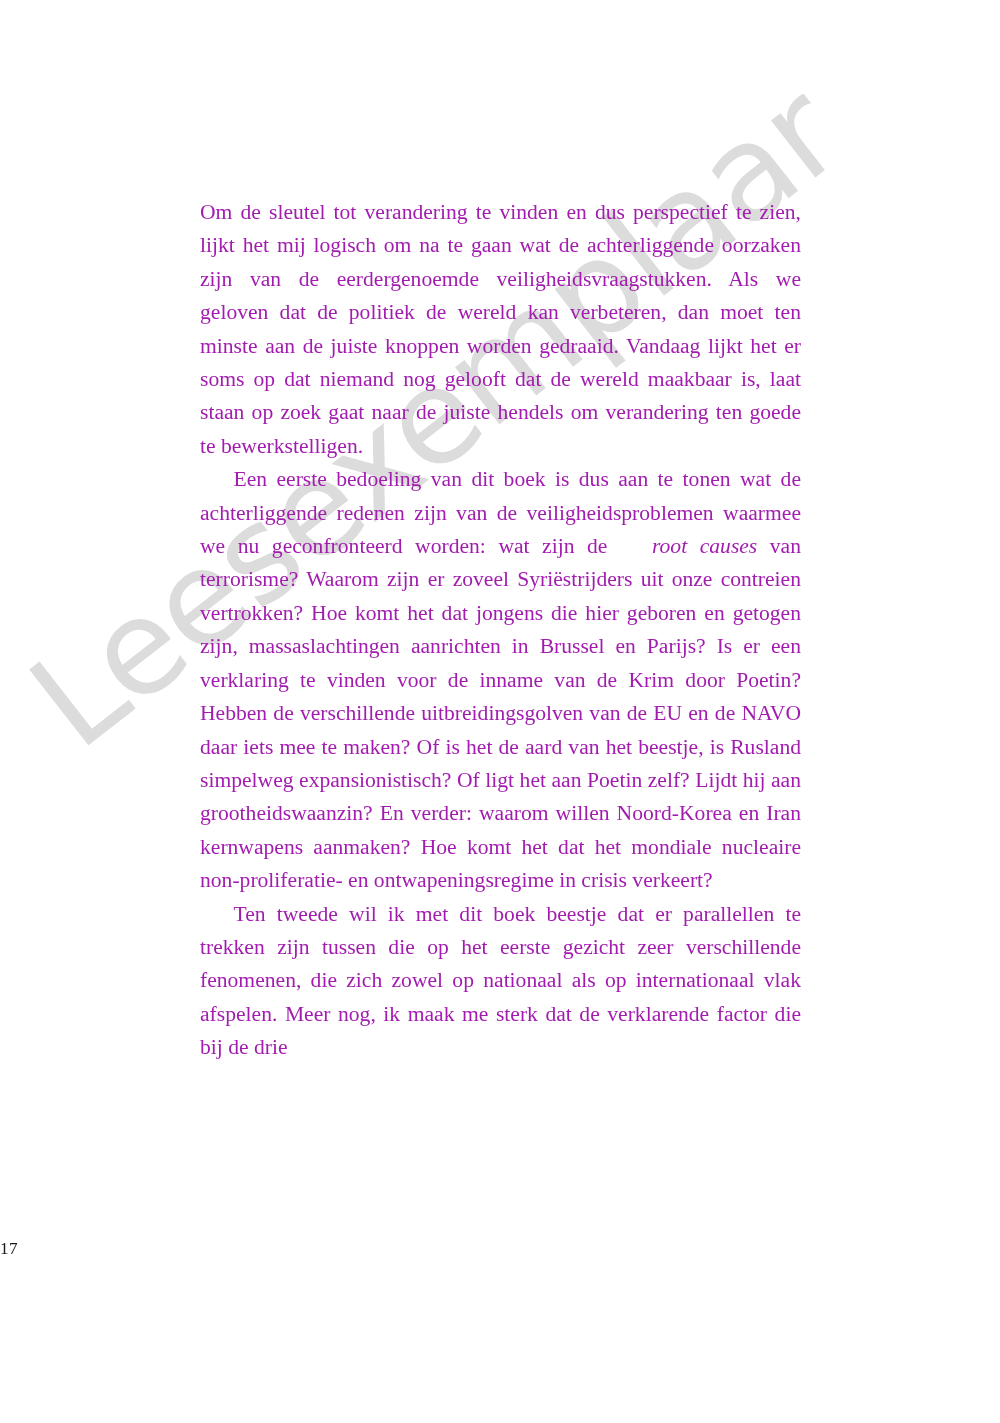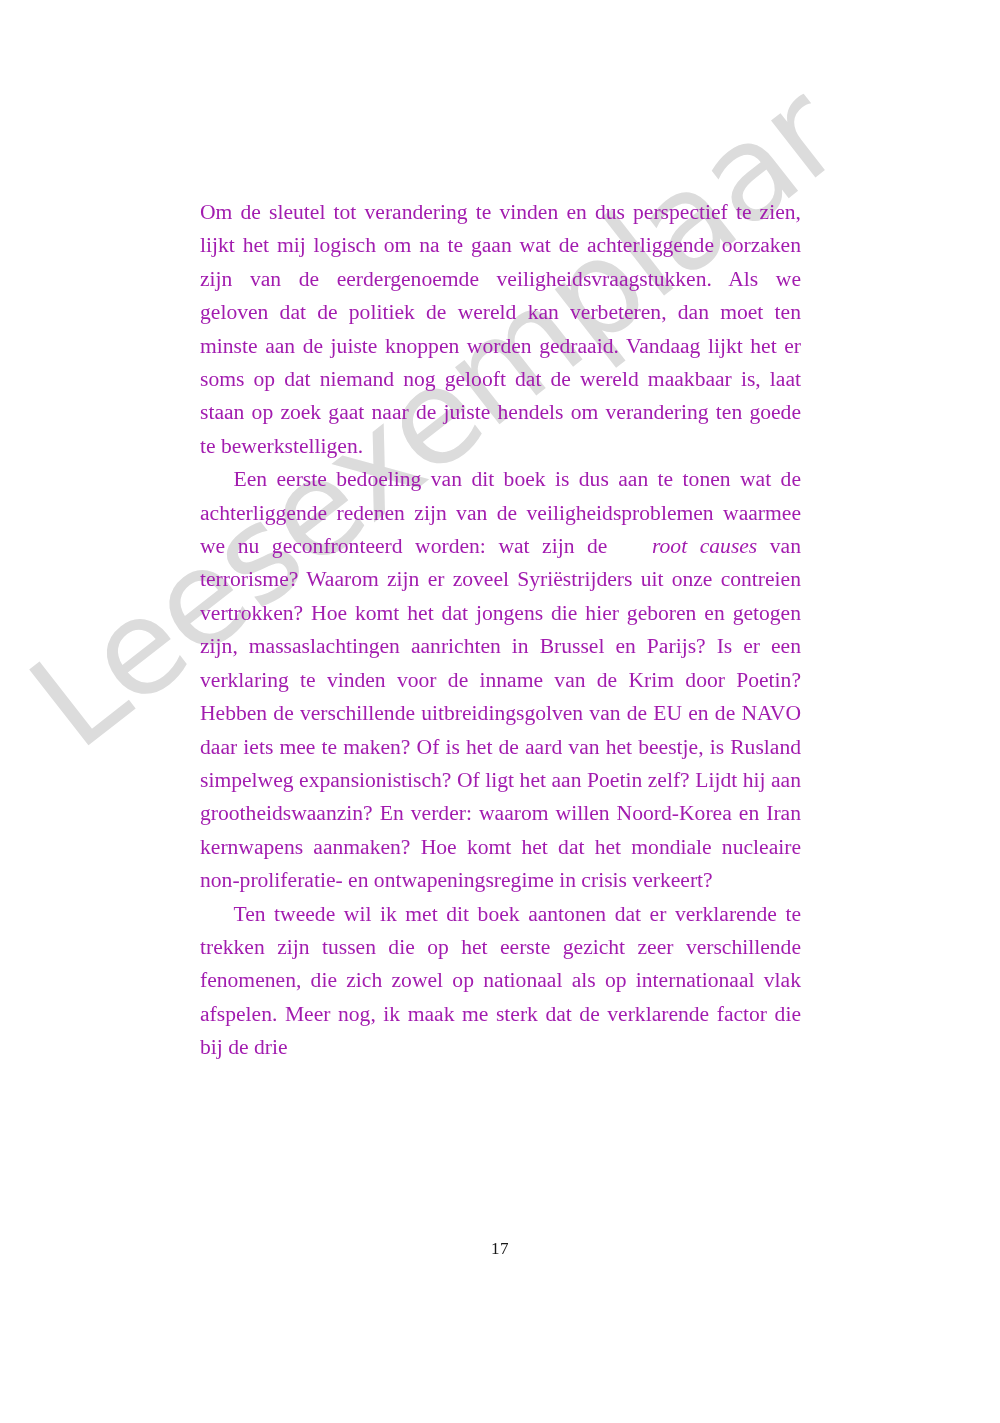--- a/index.html
+++ b/index.html
@@ -72,21 +72,21 @@
     font-style: italic;
     margin-left: 32px;
   }
 
   
   .folio {
     position: absolute;
     left: 0;
     right: 0;
     top: 1240px;
-    text-align: center;
+    text-align: left;
     z-index: 2;
   }
 
   .folio-number {
     font-size: 17px;
     line-height: 1;
     color: #171717;
     font-family: "Liberation Serif", "DejaVu Serif", serif;
     letter-spacing: 0.4px;
   }
@@ -99,21 +99,21 @@
   <div class="watermark-layer">
     <div class="watermark-text">Leesexemplaar</div>
   </div>
 
   <div class="text-column">
 
     <p class="body-paragraph">Om de sleutel tot verandering te vinden en dus perspectief te zien, lijkt het mij logisch om na te gaan wat de achterliggende oorzaken zijn van de eerdergenoemde veiligheidsvraagstukken. Als we geloven dat de politiek de wereld kan verbeteren, dan moet ten minste aan de juiste knoppen worden gedraaid. Vandaag lijkt het er soms op dat niemand nog gelooft dat de wereld maakbaar is, laat staan op zoek gaat naar de juiste hendels om verandering ten goede te bewerkstelligen.</p>
 
     <p class="body-paragraph"><span>Een eerste bedoeling van dit boek is dus aan te tonen wat de achterliggende redenen zijn van de veiligheidsproblemen waarmee we nu geconfronteerd worden: wat zijn de </span><em>root causes</em><span> van terrorisme? Waarom zijn er zoveel Syriëstrijders uit onze contreien vertrokken? Hoe komt het dat jongens die hier geboren en getogen zijn, massaslachtingen aanrichten in Brussel en Parijs? Is er een verklaring te vinden voor de inname van de Krim door Poetin? Hebben de verschillende uitbreidingsgolven van de EU en de NAVO daar iets mee te maken? Of is het de aard van het beestje, is Rusland simpelweg expansionistisch? Of ligt het aan Poetin zelf? Lijdt hij aan grootheidswaanzin? En verder: waarom willen Noord-Korea en Iran kernwapens aanmaken? Hoe komt het dat het mondiale nucleaire non-proliferatie- en ontwapeningsregime in crisis verkeert?</span></p>
 
-    <p class="body-paragraph">Ten tweede wil ik met dit boek aantonen dat er verklarende te trekken zijn tussen die op het eerste gezicht zeer verschillende fenomenen, die zich zowel op nationaal als op internationaal vlak afspelen. Meer nog, ik maak me sterk dat de verklarende factor die bij de drie</p>
+    <p class="body-paragraph">Ten tweede wil ik met dit boek beestje dat er parallellen te trekken zijn tussen die op het eerste gezicht zeer verschillende fenomenen, die zich zowel op nationaal als op internationaal vlak afspelen. Meer nog, ik maak me sterk dat de verklarende factor die bij de drie</p>
 
   </div>
 
   <div class="folio">
     <span class="folio-number">17</span>
   </div>
 
 </div>
 
 </body></html>

